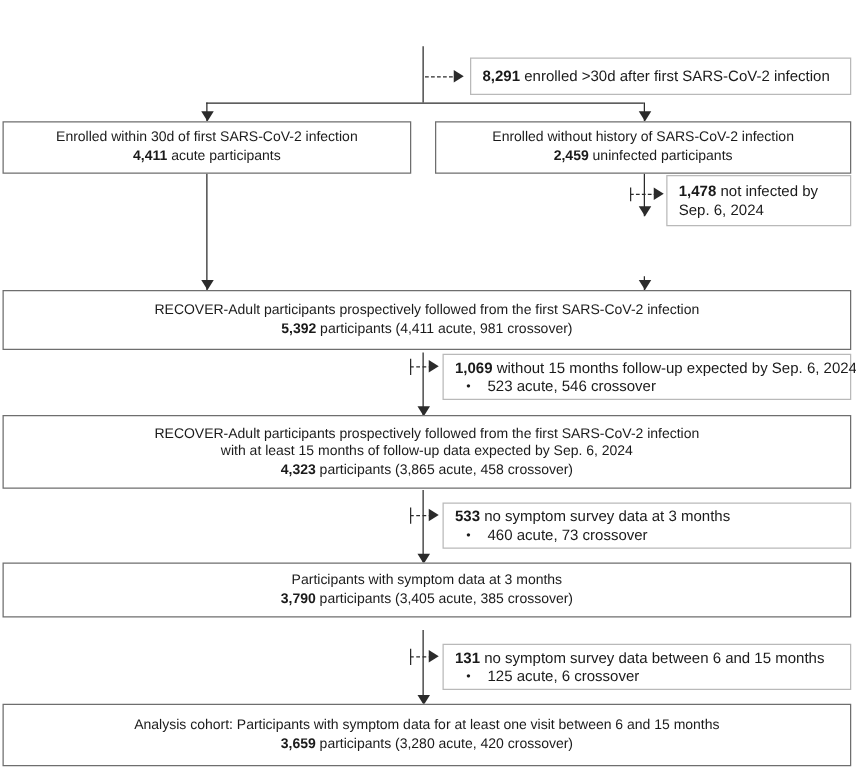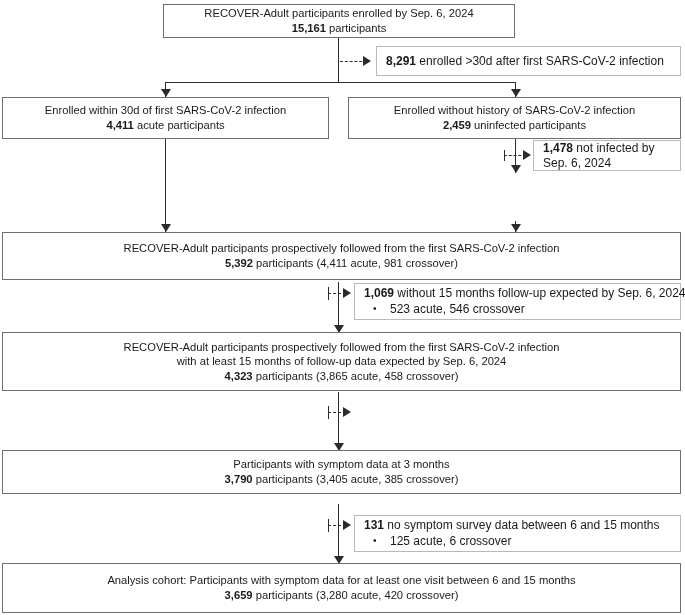--- a/index.html
+++ b/index.html
@@ -152,24 +152,20 @@
   <div class="vdash" style="left:328px; top:406px; height:13px;"></div>
   <div class="hdash" style="left:328px; top:412px; width:18px;"></div>
   <div class="arrow-right" style="left:343px; top:407px;"></div>
 
   <div class="vline" style="left:338px; top:504px; height:58px;"></div>
   <div class="arrow-down" style="left:334px; top:556px;"></div>
   <div class="vdash" style="left:328px; top:519px; height:13px;"></div>
   <div class="hdash" style="left:328px; top:525px; width:18px;"></div>
   <div class="arrow-right" style="left:343px; top:520px;"></div>
 
-  <div class="box" style="left:163px; top:4px; width:352px; height:34px;">
-    <span class="ln">RECOVER-Adult participants enrolled by Sep. 6, 2024</span>
-    <span class="ln"><b>15,161</b><span> participants</span></span>
-  </div>
 
   <div class="box" style="left:2px; top:97px; width:327px; height:42px;">
     <span class="ln">Enrolled within 30d of first SARS-CoV-2 infection</span>
     <span class="ln"><b>4,411</b><span> acute participants</span></span>
   </div>
 
   <div class="box" style="left:348px; top:97px; width:333px; height:42px;">
     <span class="ln">Enrolled without history of SARS-CoV-2 infection</span>
     <span class="ln"><b>2,459</b><span> uninfected participants</span></span>
   </div>
@@ -193,29 +189,33 @@
 
   <div class="box" style="left:2px; top:563px; width:679px; height:50px;">
     <span class="ln">Analysis cohort: Participants with symptom data for at least one visit between 6 and 15 months</span>
     <span class="ln"><b>3,659</b><span> participants (3,280 acute, 420 crossover)</span></span>
   </div>
 
   <div class="ebox" style="left:376px; top:46px; width:305px; height:30px;">
     <span class="ln"><b>8,291</b><span> enrolled &gt;30d after first SARS-CoV-2 infection</span></span>
   </div>
 
-  <div class="ebox" style="left:533px; top:140px; width:148px; height:31px;">
+  <div class="ebox" style="left:533px; top:140px; width:148px; height:41px;">
     <span class="ln"><b>1,478</b><span> not infected by</span></span>
     <span class="ln">Sep. 6, 2024</span>
   </div>
 
   <div class="ebox" style="left:354px; top:283px; width:327px; height:37px;">
     <span class="ln"><b>1,069</b><span> without 15 months follow-up expected by Sep. 6, 2024</span></span>
     <span class="sub">523 acute, 546 crossover</span>
   </div>
 
+  <div class="ebox" style="left:354px; top:402px; width:327px; height:37px;">
+    <span class="ln"><b>533</b><span> no symptom survey data at 3 months</span></span>
+    <span class="sub">460 acute, 73 crossover</span>
+  </div>
 
   <div class="ebox" style="left:354px; top:515px; width:327px; height:37px;">
     <span class="ln"><b>131</b><span> no symptom survey data between 6 and 15 months</span></span>
     <span class="sub">125 acute, 6 crossover</span>
   </div>
 
 </div>
 
 </body></html>

